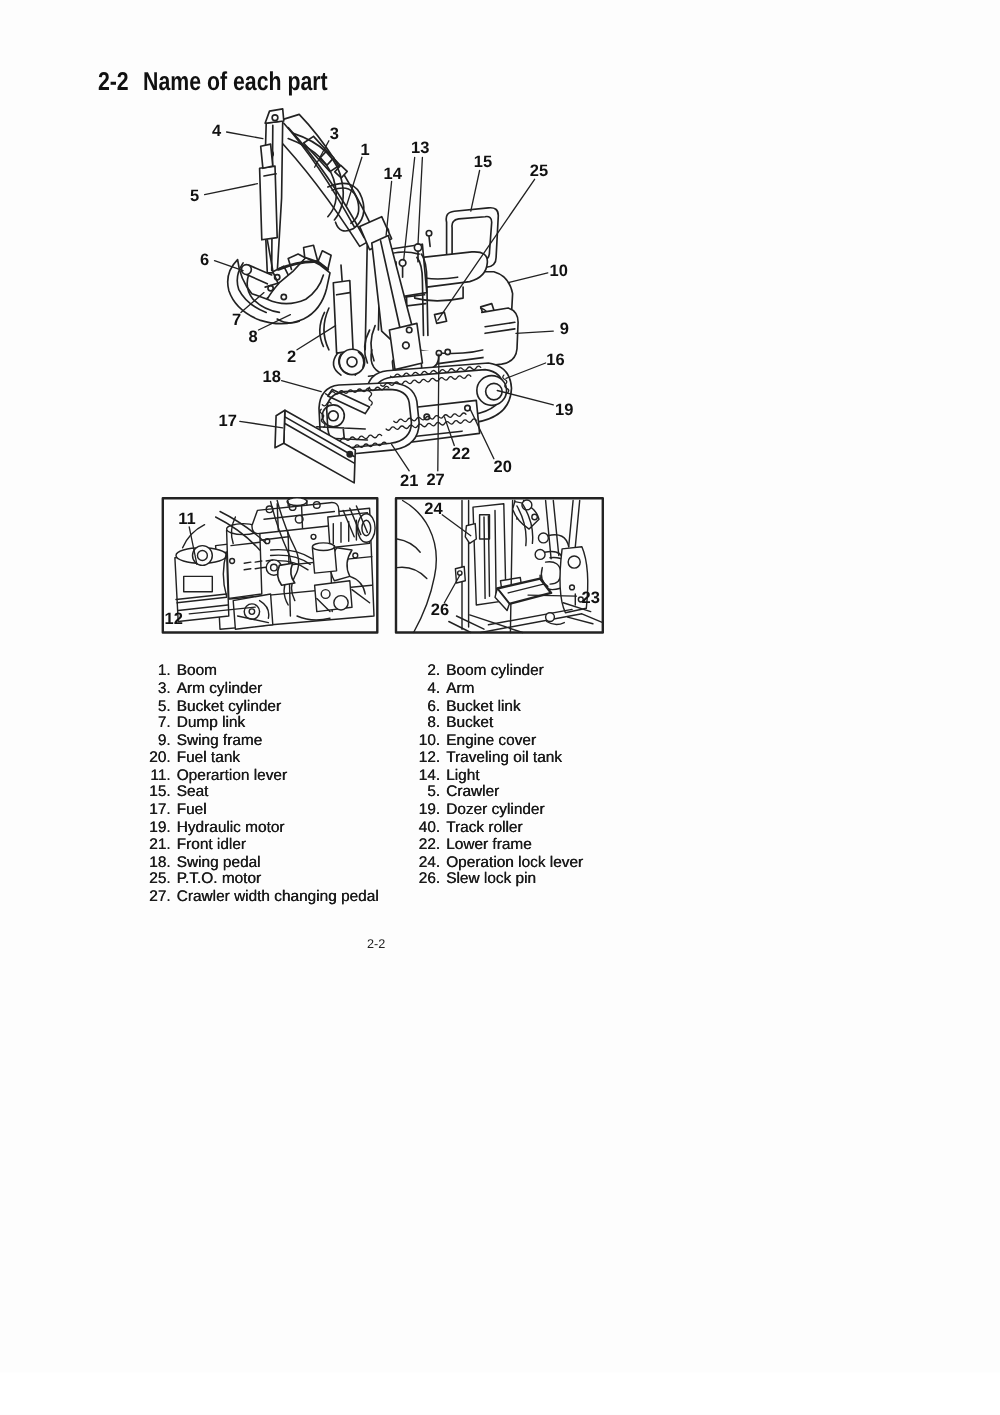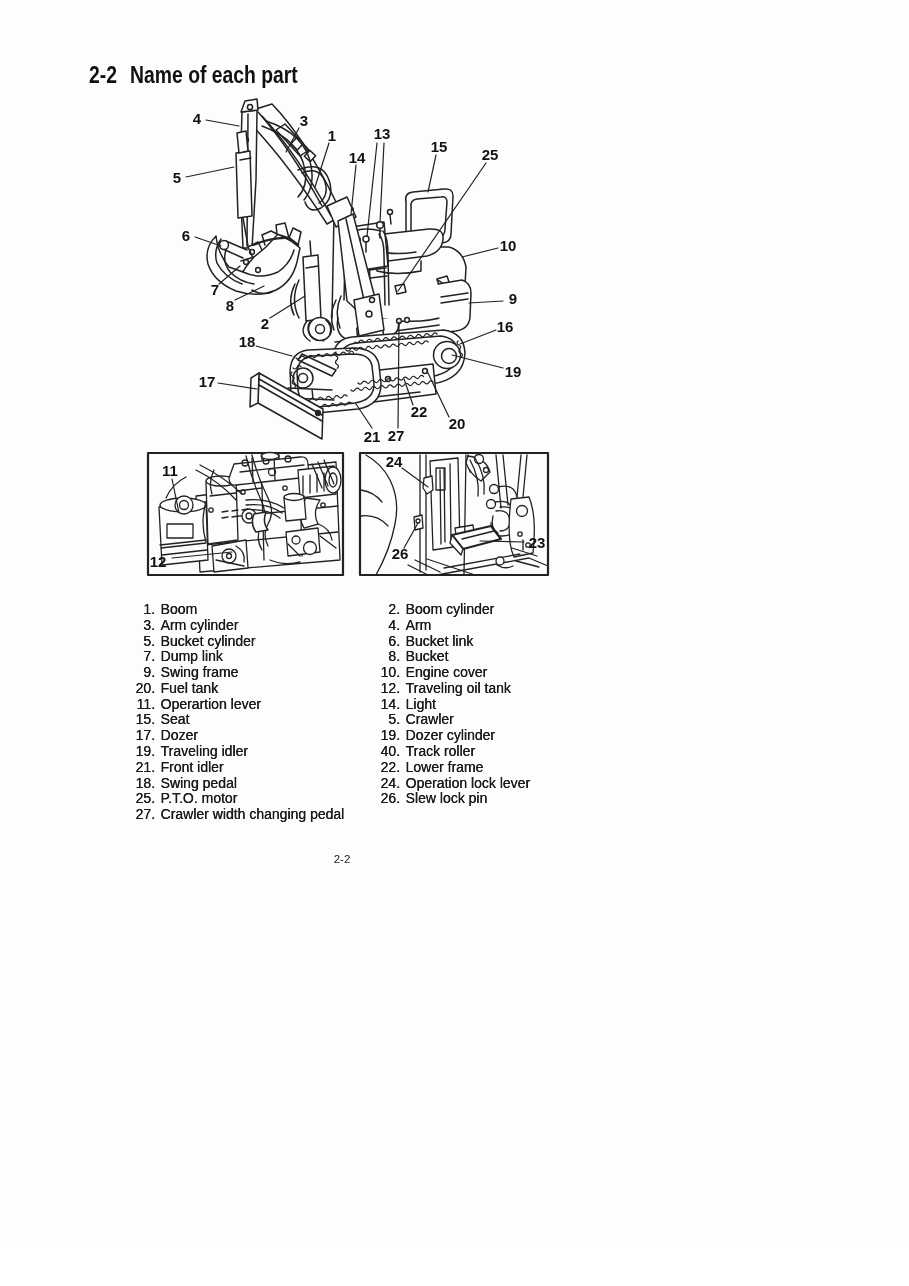--- a/index.html
+++ b/index.html
@@ -353,22 +353,22 @@
 
 <div class="col" style="left:129px;top:602px;">
 <div><span class="n">1.</span><span class="t">Boom</span></div>
 <div><span class="n">3.</span><span class="t">Arm cylinder</span></div>
 <div><span class="n">5.</span><span class="t">Bucket cylinder</span></div>
 <div><span class="n">7.</span><span class="t">Dump link</span></div>
 <div><span class="n">9.</span><span class="t">Swing frame</span></div>
 <div><span class="n">20.</span><span class="t">Fuel tank</span></div>
 <div><span class="n">11.</span><span class="t">Operartion lever</span></div>
 <div><span class="n">15.</span><span class="t">Seat</span></div>
-<div><span class="n">17.</span><span class="t">Dozer</span></div>
-<div><span class="n">19.</span><span class="t">Traveling idler</span></div>
+<div><span class="n">17.</span><span class="t">Fuel</span></div>
+<div><span class="n">19.</span><span class="t">Hydraulic motor</span></div>
 <div><span class="n">21.</span><span class="t">Front idler</span></div>
 <div><span class="n">18.</span><span class="t">Swing pedal</span></div>
 <div><span class="n">25.</span><span class="t">P.T.O. motor</span></div>
 <div><span class="n">27.</span><span class="t">Crawler width changing pedal</span></div>
 </div>
 <div class="col" style="left:374px;top:602px;">
 <div><span class="n">2.</span><span class="t">Boom cylinder</span></div>
 <div><span class="n">4.</span><span class="t">Arm</span></div>
 <div><span class="n">6.</span><span class="t">Bucket link</span></div>
 <div><span class="n">8.</span><span class="t">Bucket</span></div>

